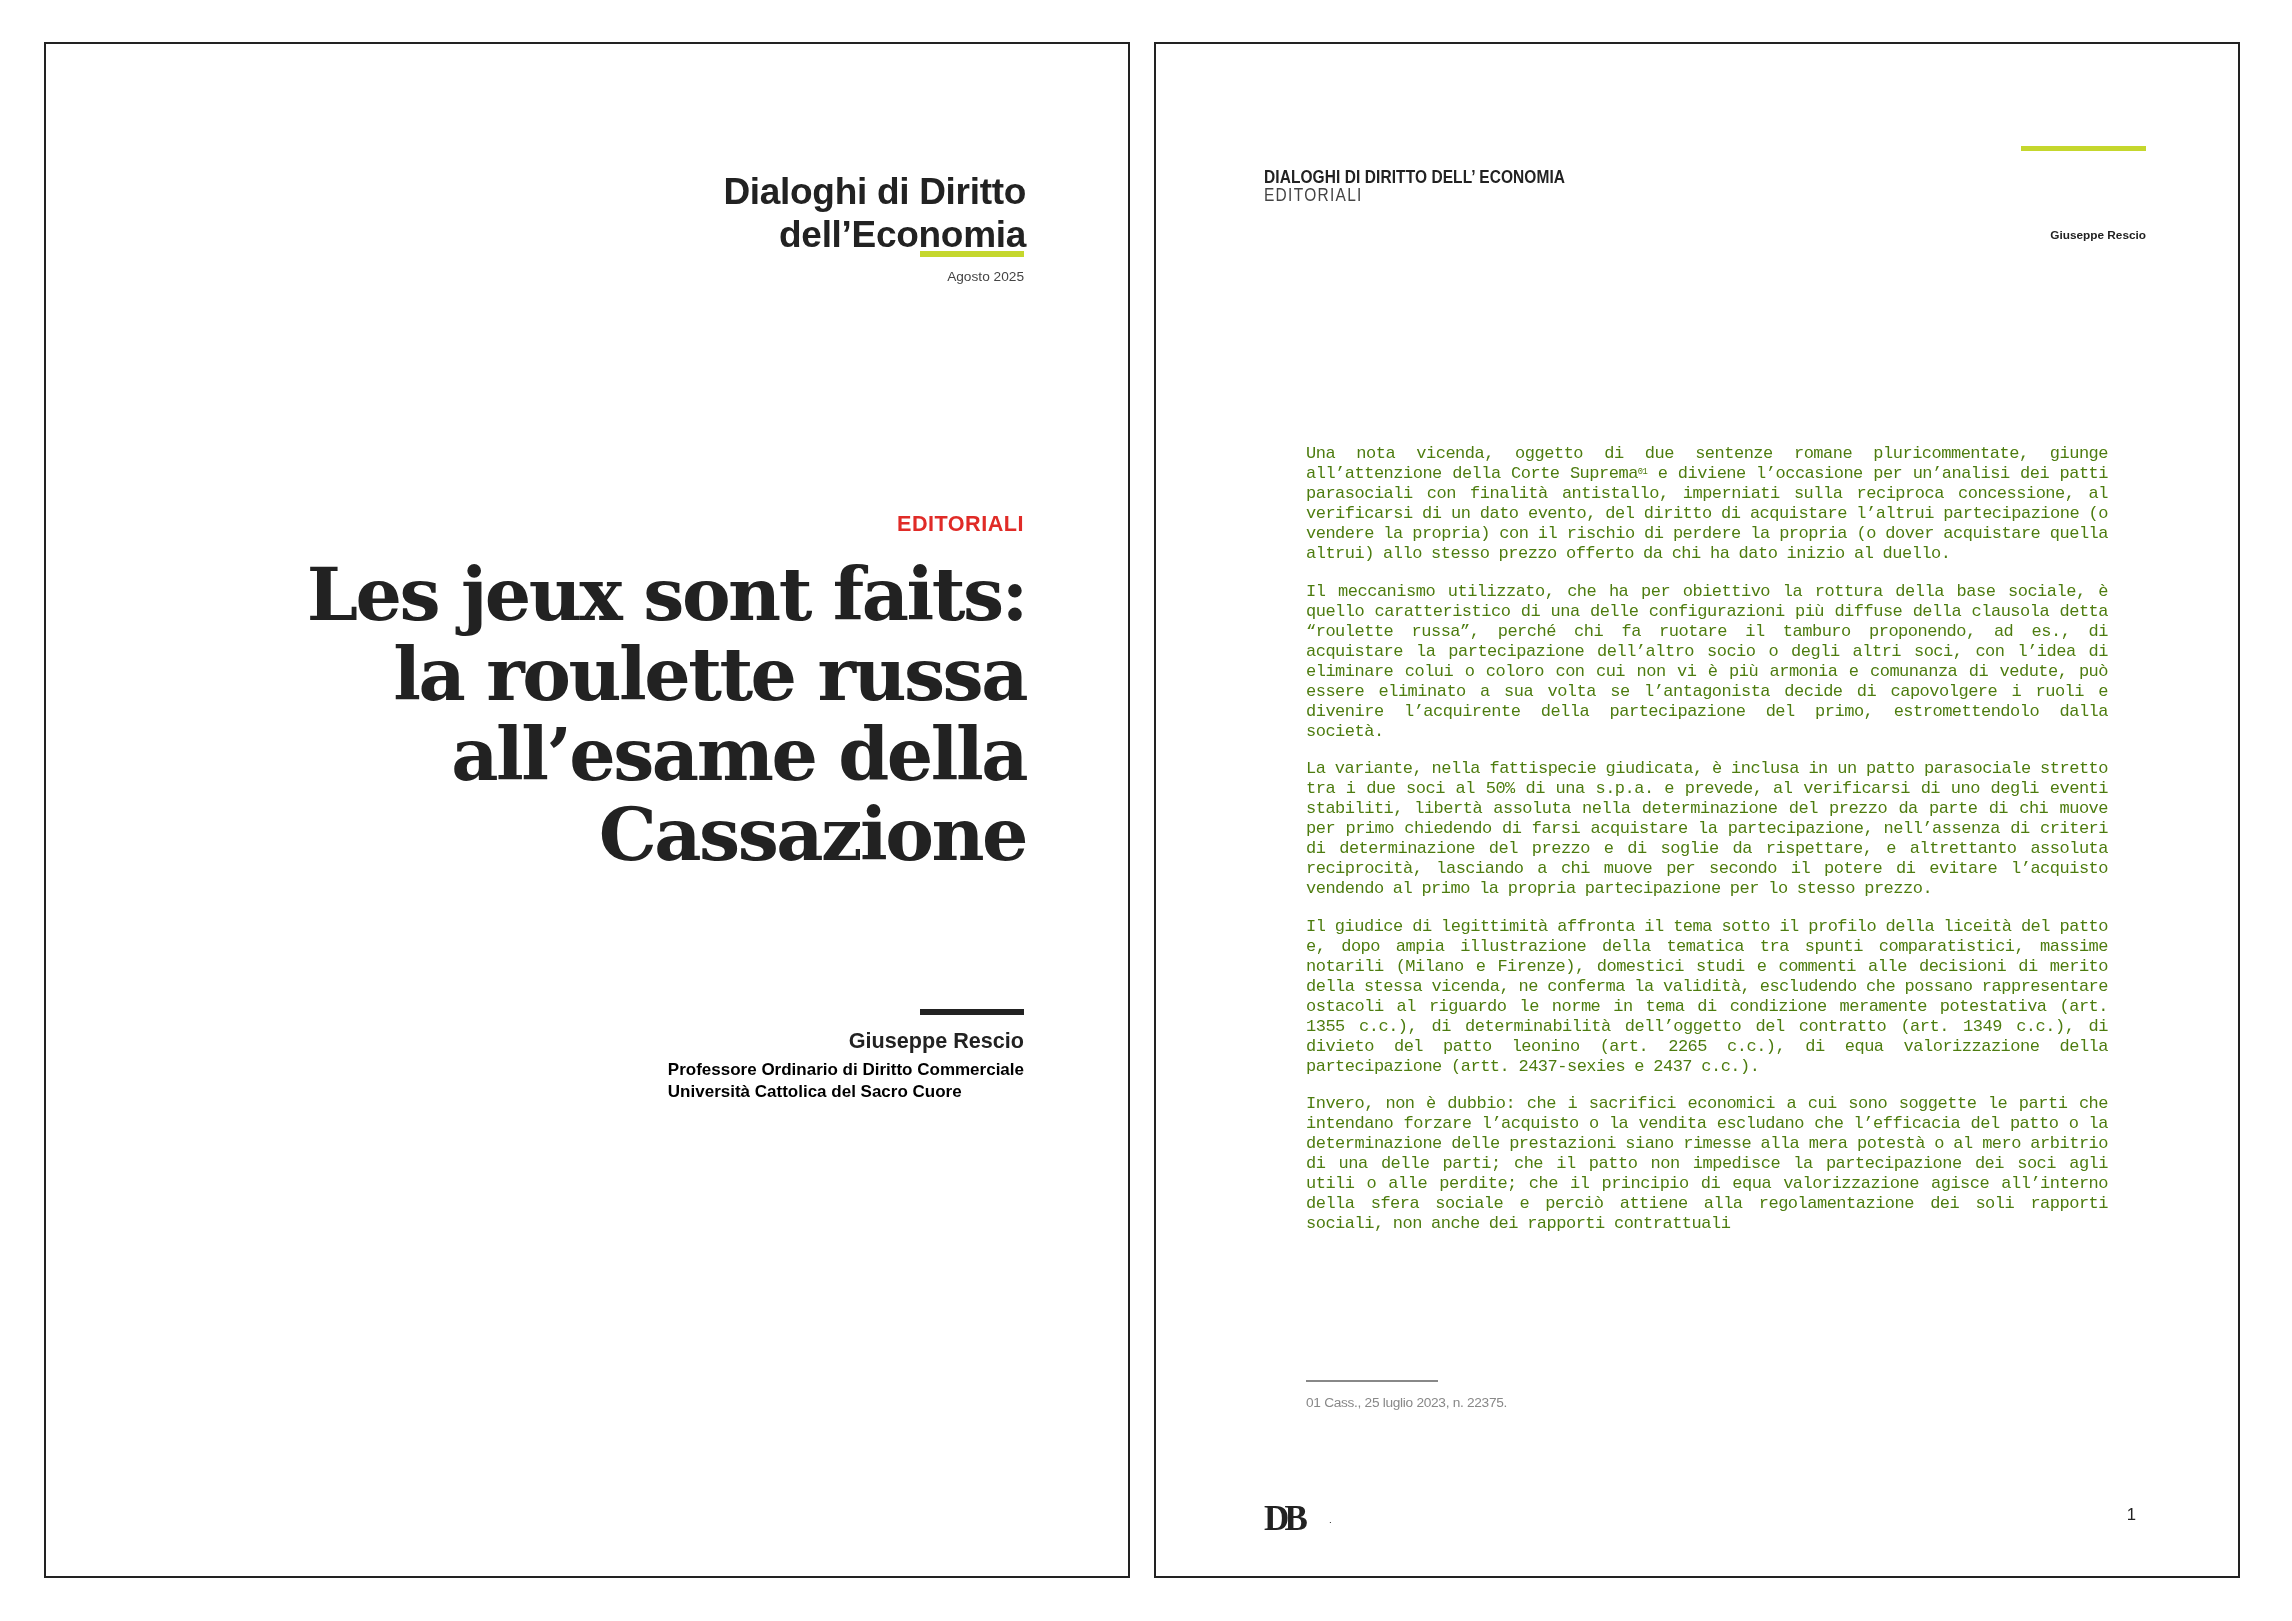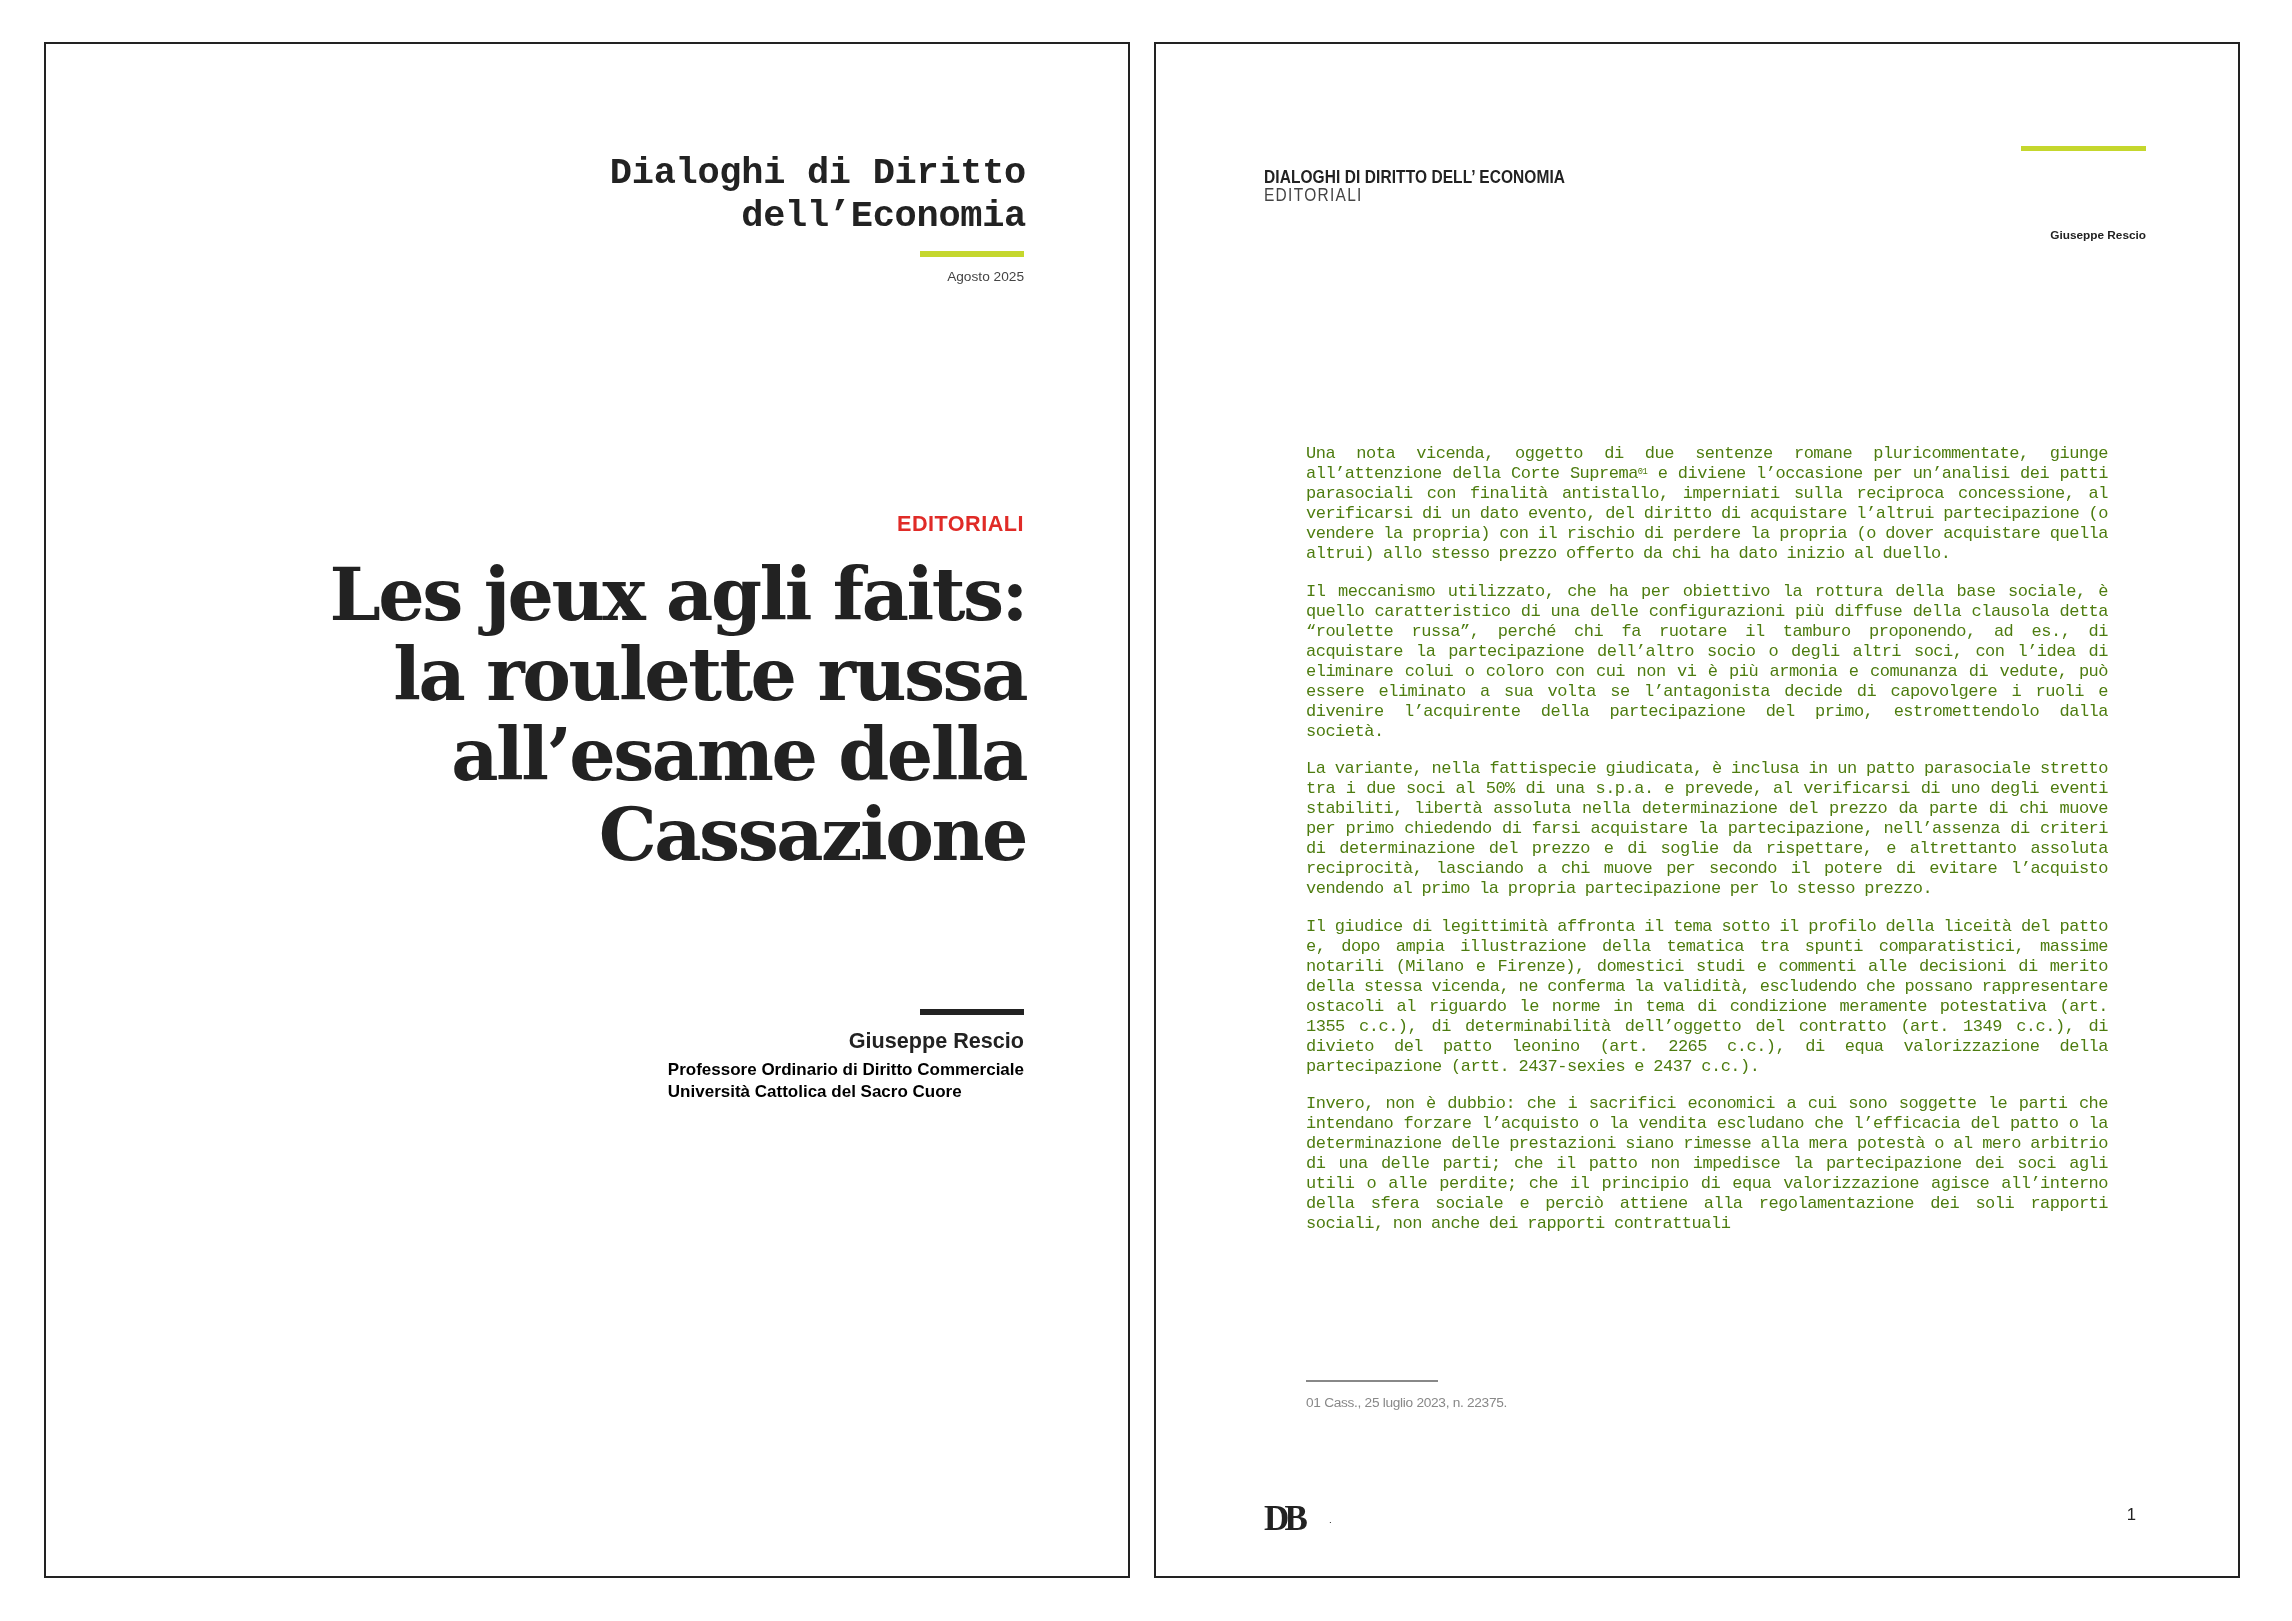--- a/index.html
+++ b/index.html
@@ -2,21 +2,21 @@
 <html><head>
 <meta charset="utf-8">
 <style>
   html,body{margin:0;padding:0;background:#fff;}
   body{width:2293px;height:1621px;position:relative;overflow:hidden;font-family:"Liberation Sans",sans-serif;color:#222;}
   .page{position:absolute;top:42px;width:1082px;height:1532px;border:2.9px solid #222;background:#fff;box-sizing:content-box;}
   #page-left{left:44px;}
   #page-right{left:1154px;}
 
   
-  .journal-title{position:absolute;right:102px;top:108px;text-align:right;font-family:Liberation Mono, monospace;font-weight:700;font-size:37px;line-height:43px;color:#222;letter-spacing:-0.3px;}
+  .journal-title{position:absolute;right:102px;top:126px;text-align:right;font-family:Liberation Sans, sans-serif;font-weight:700;font-size:37px;line-height:43px;color:#222;letter-spacing:-0.3px;}
   .green-bar{position:absolute;background:#c5d72d;}
   #left-green{right:104px;top:207px;width:104px;height:5.9px;}
   .issue-date{position:absolute;right:104px;top:225px;font-size:13.7px;color:#444;}
   .section-label{position:absolute;right:104px;top:467px;font-size:21.6px;font-weight:700;color:#e02b27;letter-spacing:0.5px;}
   .cover-title{position:absolute;right:102px;top:510px;width:882px;text-align:right;font-family:"DejaVu Serif","Liberation Serif",serif;font-weight:700;font-size:73px;line-height:80px;color:#222;letter-spacing:-2.5px;}
   .cover-title div{white-space:nowrap;}
   #author-bar{position:absolute;right:104px;top:965px;width:104px;height:5.9px;background:#222;}
   .author-name{position:absolute;right:104px;top:984px;font-size:21.6px;font-weight:700;color:#222;}
   .author-affil{position:absolute;right:104px;top:1015px;text-align:left;font-size:17px;line-height:21.6px;color:#000000;font-weight:bold;}
 
@@ -45,21 +45,21 @@
 <div class="page" id="page-left">
   <div class="journal-title">
     <div>Dialoghi di Diritto</div>
     <div>dell’Economia</div>
   </div>
   <div class="green-bar" id="left-green"></div>
   <div class="issue-date">Agosto 2025</div>
 
   <div class="section-label">EDITORIALI</div>
   <div class="cover-title">
-    <div>Les jeux agli faits:</div>
+    <div>Les jeux sont faits:</div>
     <div>la roulette russa</div>
     <div>all’esame della</div>
     <div>Cassazione</div>
   </div>
 
   <div id="author-bar"></div>
   <div class="author-name">Giuseppe Rescio</div>
   <div class="author-affil">
     <div>Professore Ordinario di Diritto Commerciale</div>
     <div>Università Cattolica del Sacro Cuore</div>

